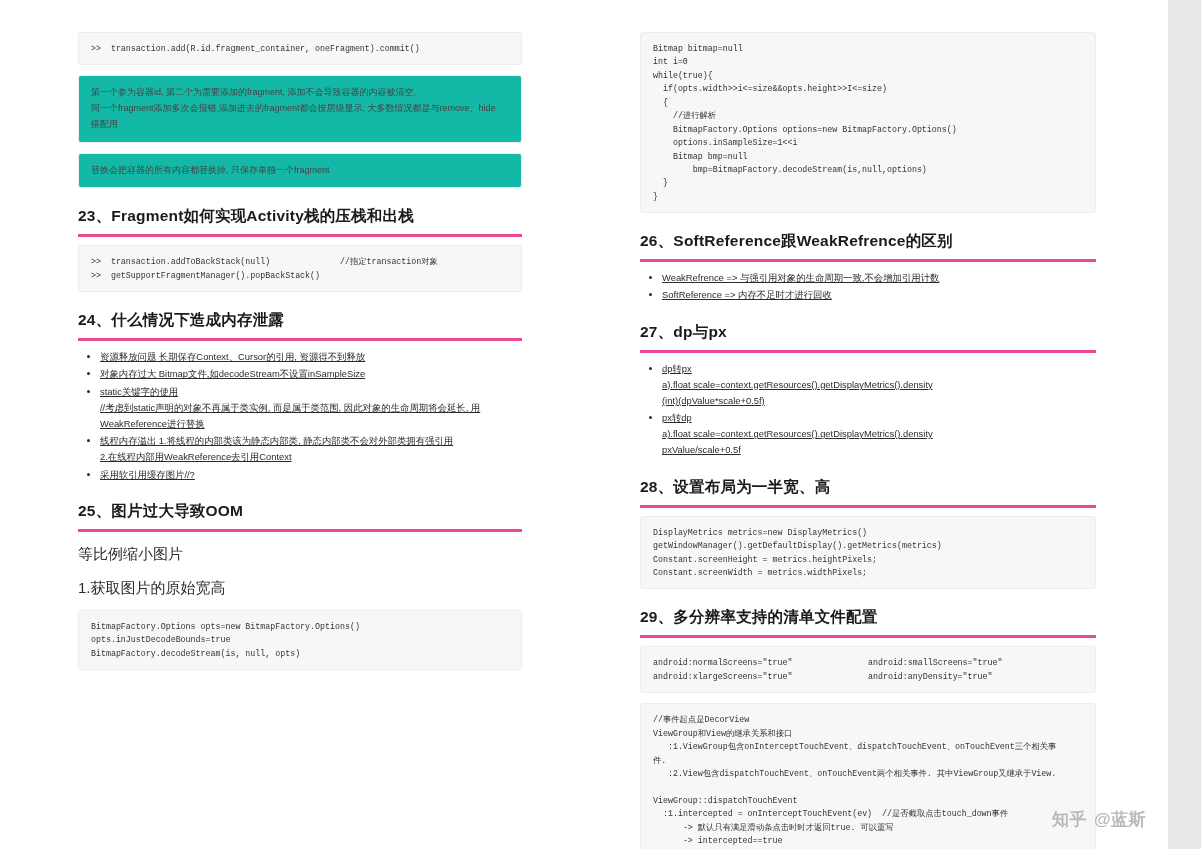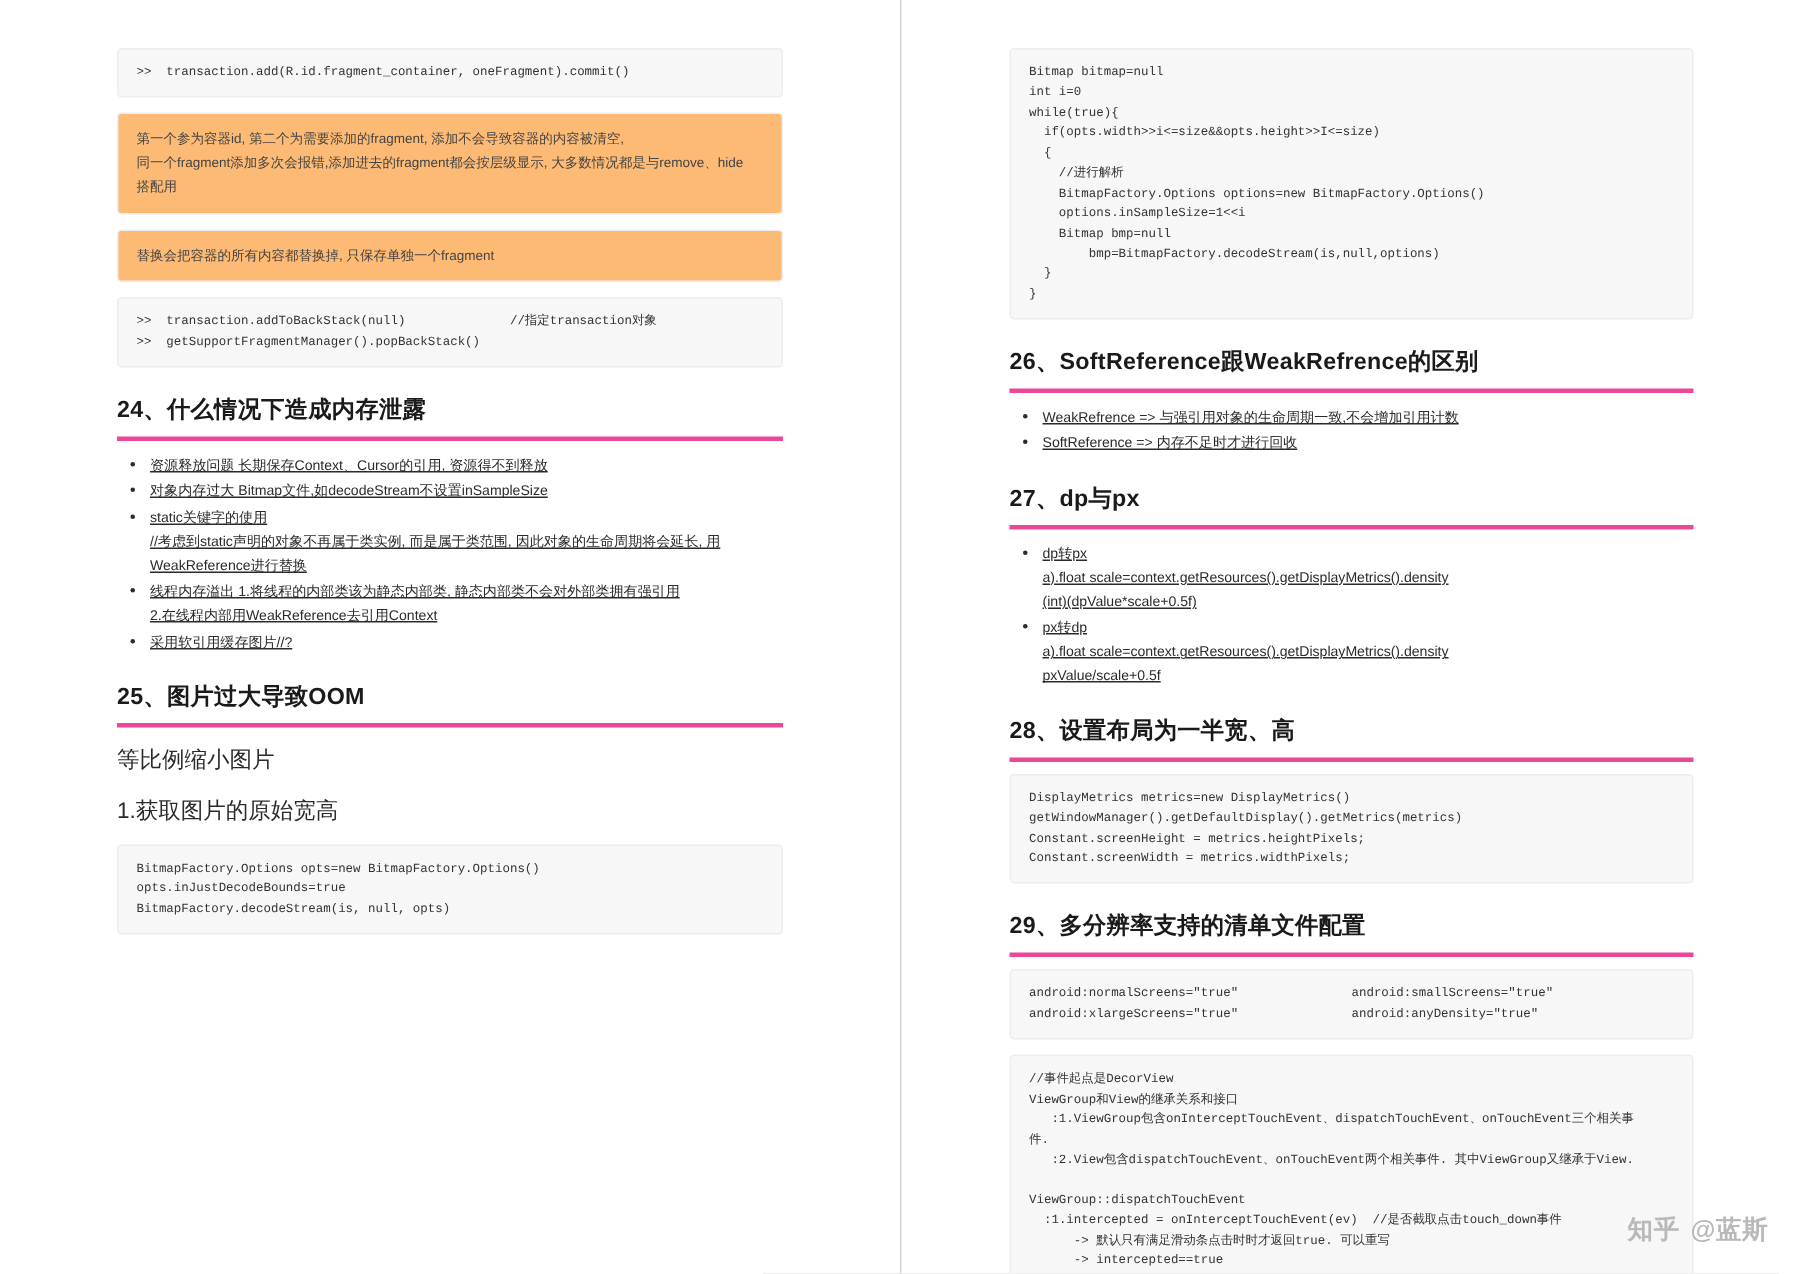--- a/index.html
+++ b/index.html
@@ -21,21 +21,21 @@
     height: 849px;
     box-sizing: border-box;
     overflow: hidden;
   }
   #page-left {
     left: 0;
     width: 600px;
     padding: 24px 78px 0 78px;
   }
   #page-right {
-    left: 601px;
+    left: 568px;
     width: 600px;
     padding: 24px 72px 0 72px;
   }
   .gutter {
     position: absolute;
     left: 600px;
     top: 0;
     width: 1px;
     height: 849px;
     background: #d0d0d0;
@@ -56,21 +56,21 @@
     font-family: "Liberation Mono", monospace;
     font-size: 8.3px;
     line-height: 1.62;
     color: #333;
     padding: 9px 12px;
     margin: 8px 0 10px 0;
     white-space: pre;
     overflow: hidden;
   }
   .note {
-    background: #fdba74;
+    background: #14b8a6;
     border: 1px solid #ededed;
     border-radius: 3px;
     font-size: 9px;
     line-height: 1.75;
     color: #444;
     padding: 9px 12px;
     margin: 8px 0 10px 0;
     white-space: pre-wrap;
   }
   ul.bullets {
@@ -118,20 +118,21 @@
 
 <div class="gutter"></div>
 
 <div class="page" id="page-left">
   <pre class="code">&gt;&gt;  transaction.add(R.id.fragment_container, oneFragment).commit()</pre>
   <div class="note">第一个参为容器id, 第二个为需要添加的fragment, 添加不会导致容器的内容被清空,
 同一个fragment添加多次会报错,添加进去的fragment都会按层级显示, 大多数情况都是与remove、hide
 搭配用</div>
   <div class="note">替换会把容器的所有内容都替换掉, 只保存单独一个fragment</div>
 
+  <h2 class="section">23、Fragment如何实现Activity栈的压栈和出栈</h2>
   <pre class="code">&gt;&gt;  transaction.addToBackStack(null)              //指定transaction对象
 &gt;&gt;  getSupportFragmentManager().popBackStack()</pre>
 
   <h2 class="section">24、什么情况下造成内存泄露</h2>
   <ul class="bullets">
     <li>资源释放问题 长期保存Context、Cursor的引用, 资源得不到释放</li>
     <li>对象内存过大 Bitmap文件,如decodeStream不设置inSampleSize</li>
     <li>static关键字的使用
 //考虑到static声明的对象不再属于类实例, 而是属于类范围, 因此对象的生命周期将会延长, 用
 WeakReference进行替换</li>

